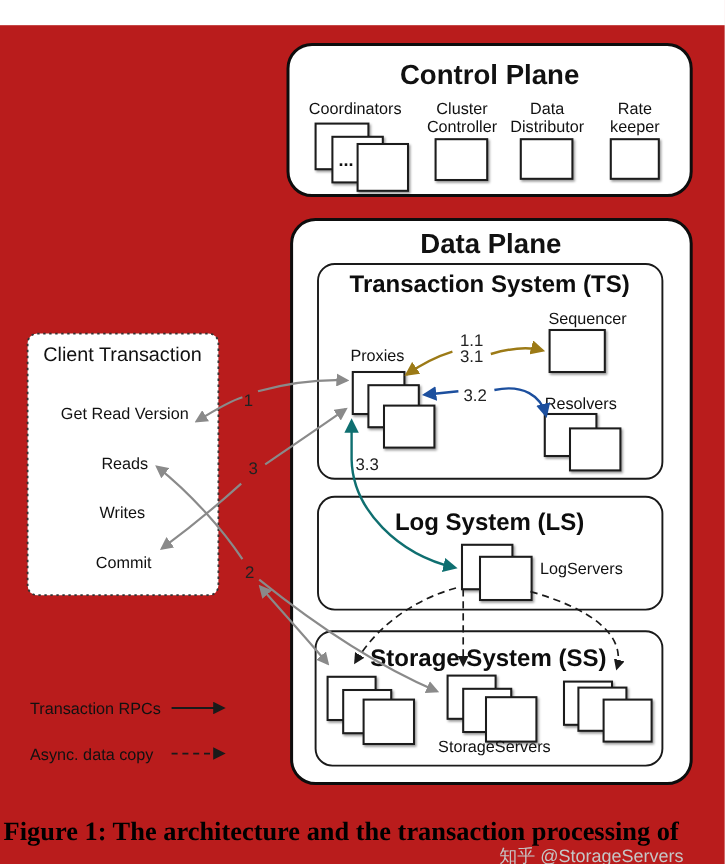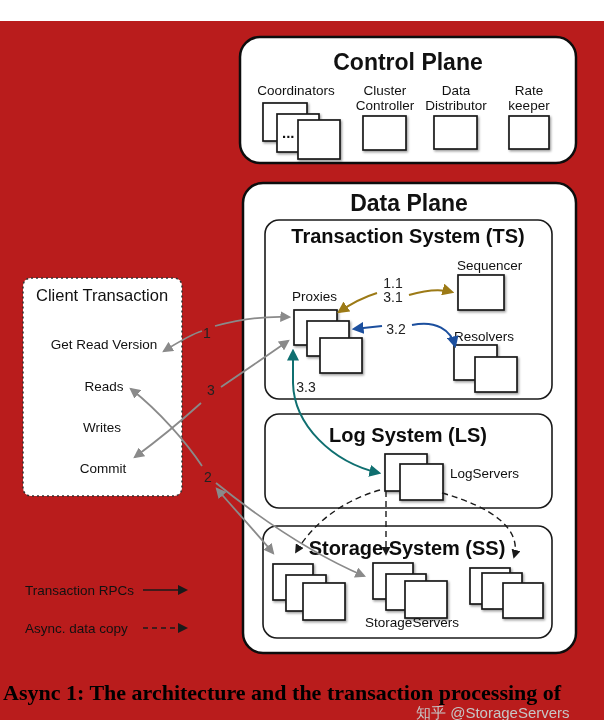--- a/index.html
+++ b/index.html
@@ -157,18 +157,18 @@
     <path d="M442,472 C492,486 522,508 514,536" marker-end="url(#m-black)"></path>
   </g>
 
   <text x="25" y="574" class="t-label">Transaction RPCs</text>
   <path d="M143,569 L186,569" fill="none" stroke="#1a1a1a" stroke-width="1.6" marker-end="url(#m-black)"></path>
   <text x="25" y="612" class="t-label">Async. data copy</text>
   <path d="M143,607 L186,607" fill="none" stroke="#1a1a1a" stroke-width="1.6" stroke-dasharray="5,4" marker-end="url(#m-black)"></path>
 </svg>
 
 <div class="caption">
-  <span>Async 1: The architecture and the transaction processing of</span>
+  <span>Figure 1: The architecture and the transaction processing of</span>
 </div>
 
 <div class="watermark">知乎 @StorageServers</div>
 
 </div>
 
 </body></html>

